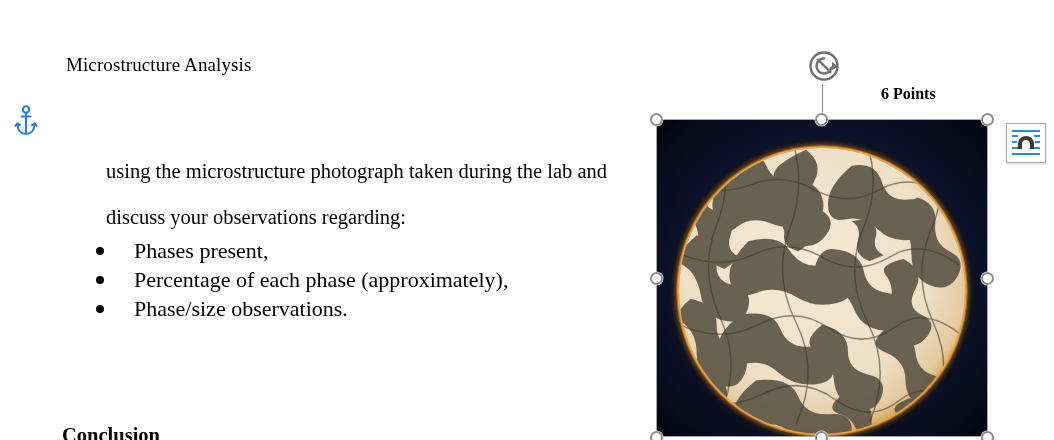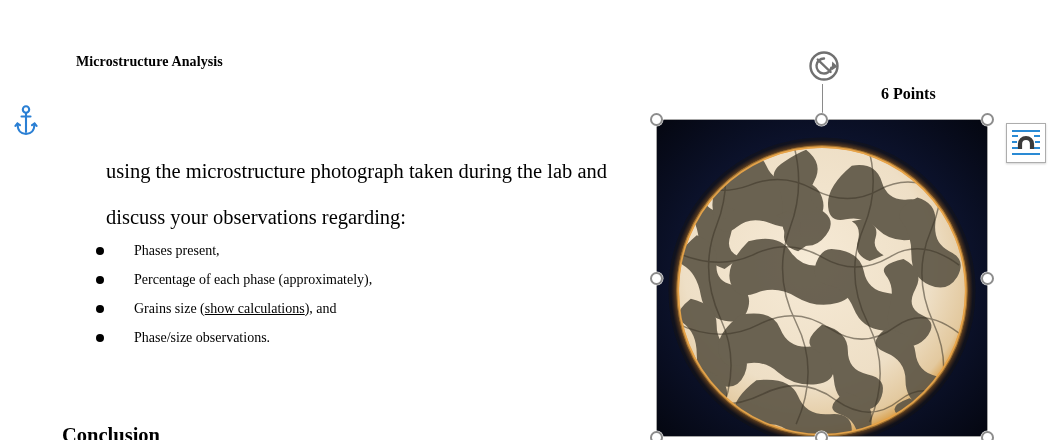--- a/index.html
+++ b/index.html
@@ -27,41 +27,41 @@
   
   #anchor-icon {
     position: absolute;
     left: 12px; top: 104px;
     width: 28px; height: 34px;
   }
 
   
   #heading-microstructure {
     position: absolute;
-    left: 76px; top: 54px;
-    font-size: 14px;
-    font-weight: bold;
+    left: 66px; top: 54px;
+    font-size: 19px;
+    font-weight: normal;
     letter-spacing: 0.1px;
     white-space: nowrap;
   }
 
   #body-paragraph {
     position: absolute;
     left: 62px; top: 148px;
     width: 560px;
     font-size: 20.5px;
     line-height: 46px;
     margin-left: 44px;
   }
 
   #bullet-list {
     position: absolute;
     left: 92px; top: 236px;
     width: 520px;
-    font-size: 14px;
+    font-size: 22px;
     line-height: 29px;
     list-style: none;
     margin: 0;
     padding: 0;
   }
   #bullet-list li {
     position: relative;
     padding-left: 42px;
     white-space: nowrap;
   }
@@ -166,24 +166,20 @@
   <div id="body-paragraph">using the microstructure photograph taken during the lab and discuss your observations regarding:</div>
 
   <ul id="bullet-list">
     <li>
       <span class="bullet-dot"></span>
       <span>Phases present,</span>
     </li>
     <li>
       <span class="bullet-dot"></span>
       <span>Percentage of each phase (approximately),</span>
-    </li>
-    <li>
-      <span class="bullet-dot"></span>
-      <span>Grains size (</span><span class="underlined">show calculations</span><span>), and</span>
     </li>
     <li>
       <span class="bullet-dot"></span>
       <span>Phase/size observations.</span>
     </li>
   </ul>
 
   <div id="heading-conclusion">Conclusion</div>
 
   <div id="points-label">6 Points</div>

